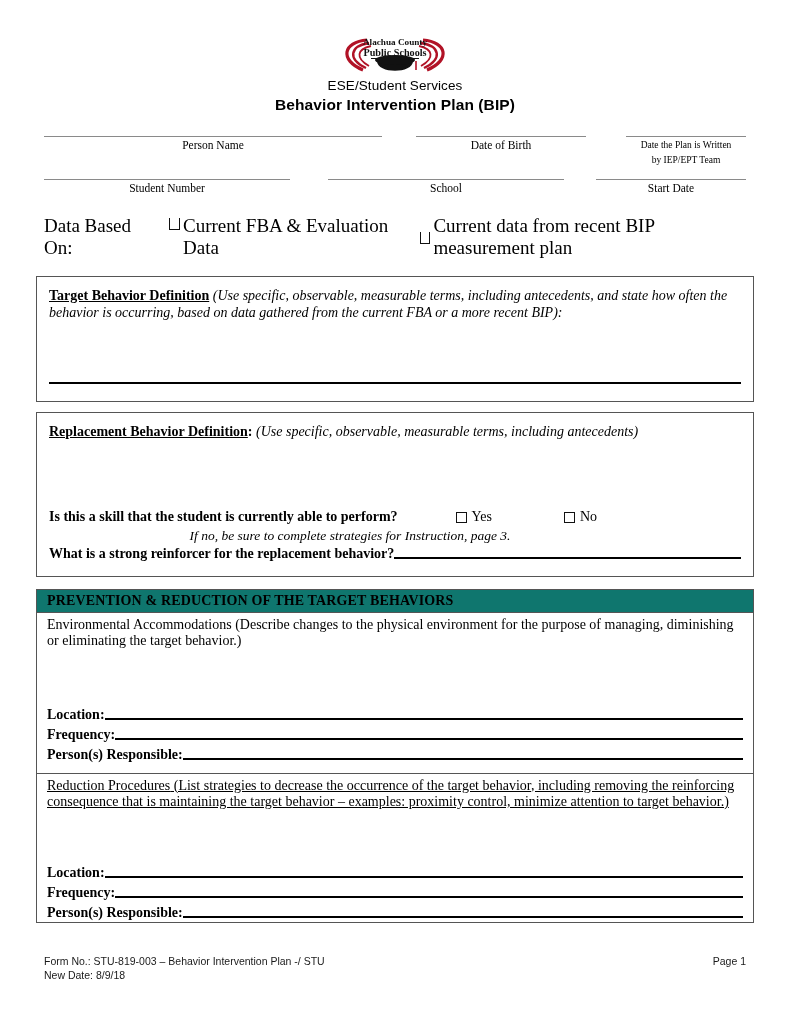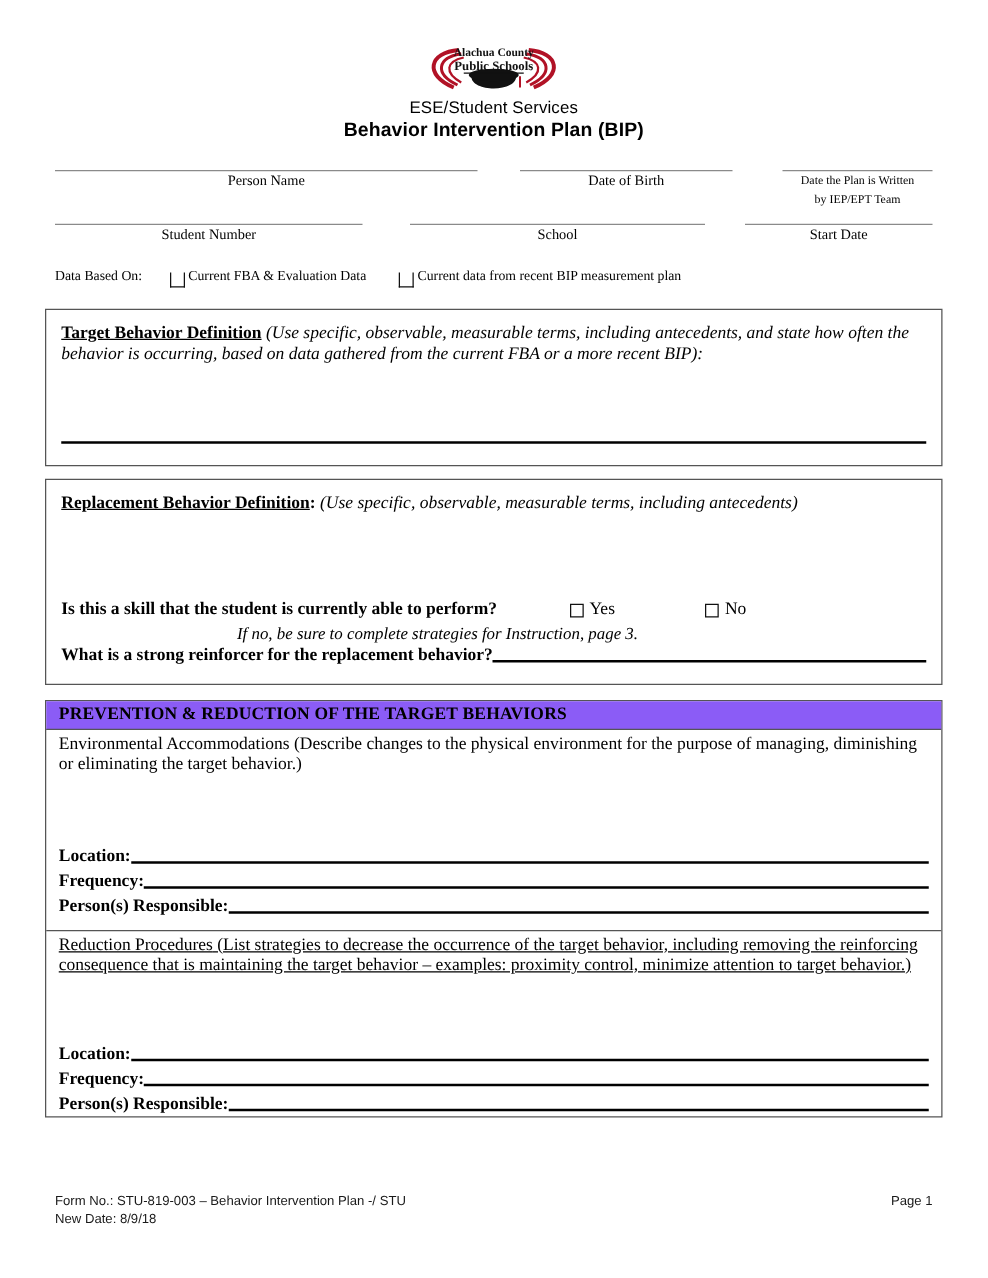--- a/index.html
+++ b/index.html
@@ -96,28 +96,28 @@
   .r2-gap { width: 38px; }
   .r2-b { width: 236px; }
   .r2-gap2 { width: 32px; }
   .r2-c { width: 150px; }
 
   
   .databased {
     margin: 20px 44px 0 44px;
     display: flex;
     align-items: flex-start;
-    font-size: 11px;
+    font-size: 19px;
   }
   .databased .lbl { margin-right: 22px; }
   .databased .opt {
     display: flex;
     align-items: flex-start;
   }
-  .databased .opt.second { margin-left: 26px; }
+  .databased .opt.second { margin-left: 26px; align-items: center; }
   .databased .opt .txt { margin-left: 3px; }
 
   
   .cbox-u {
     display: inline-block;
     width: 12px;
     height: 12px;
     border-left: 1.3px solid #111;
     border-right: 1.3px solid #111;
     border-bottom: 1.3px solid #111;
@@ -205,21 +205,21 @@
     font-style: italic;
     text-align: center;
     font-size: 13.5px;
     margin-top: 3px;
     font-weight: normal;
     padding-right: 90px;
   }
 
   
   .sec-head {
-    background: #8b5cf6;
+    background: #0f766e;
     border-bottom: 1.1px solid #555;
     font-weight: bold;
     font-size: 14px;
     padding: 3px 10px 3px 10px;
     letter-spacing: 0.15px;
   }
   .sub-block {
     position: relative;
     padding: 4px 10px 0 10px;
   }

